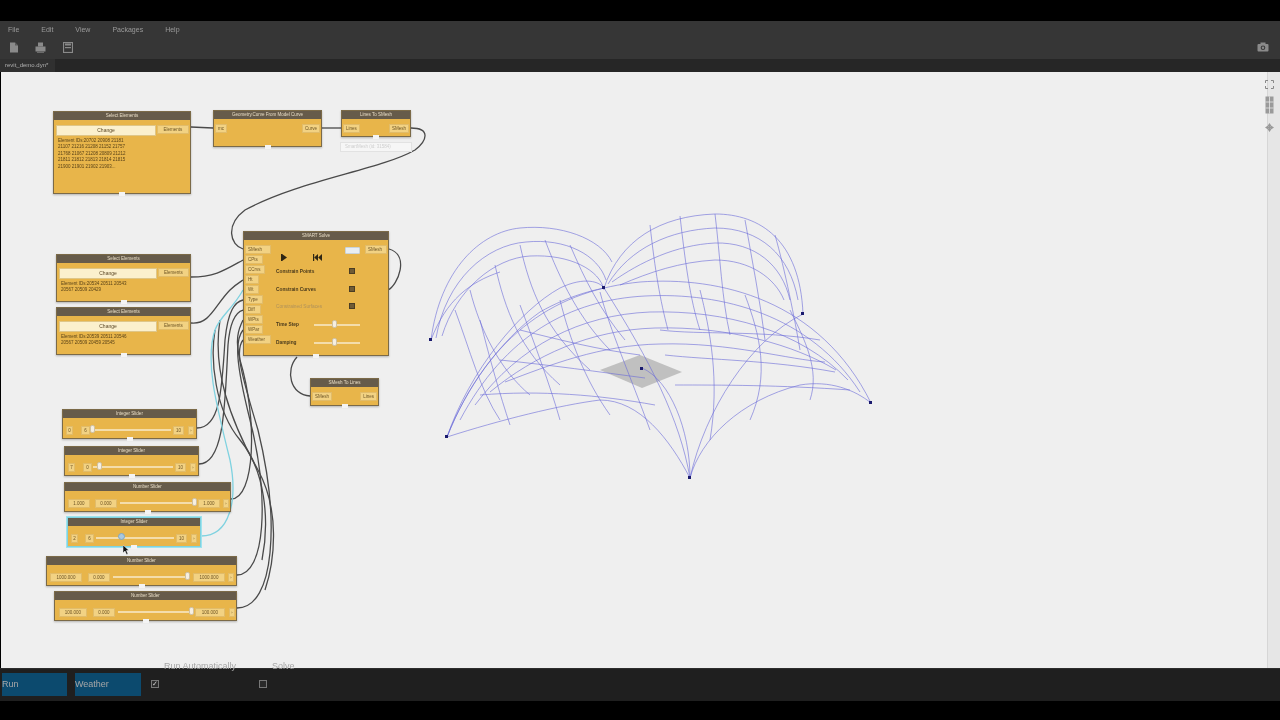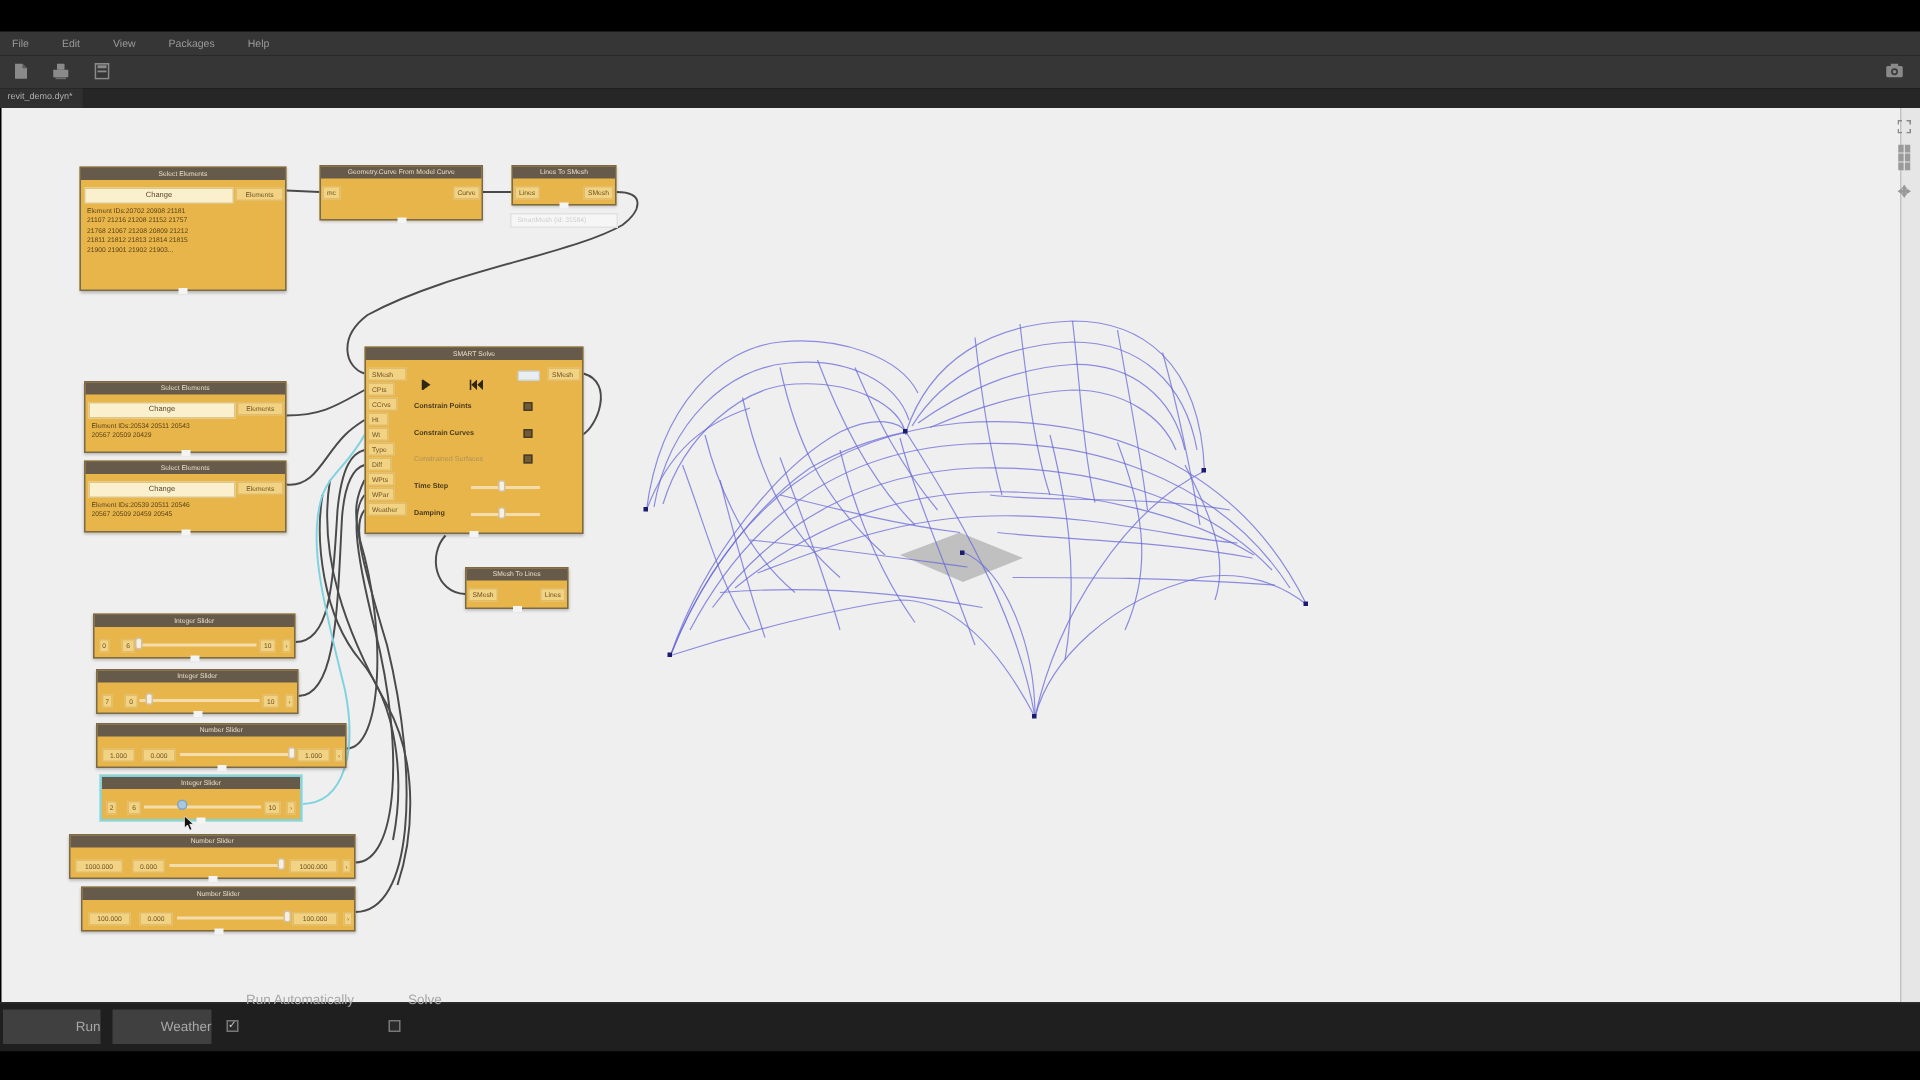--- a/index.html
+++ b/index.html
@@ -10,21 +10,21 @@
   .menu-item { color: #9a9a9a; font-size: 7px; margin-right: 22px; cursor: default; }
   .toolbar { position: absolute; left: 0; top: 37px; width: 1280px; height: 22px; background: #363636; }
   .tb-icon { position: absolute; top: 42px; width: 10px; height: 11px; color: #8f8f8f; font-size: 10px; line-height: 11px; text-align: center; }
   .tabrow { position: absolute; left: 0; top: 59px; width: 1280px; height: 13px; background: #262626; }
   .tab { position: absolute; left: 0; top: 59px; width: 55px; height: 13px; background: #303030; color: #b0b0b0; font-size: 6px; line-height: 13px; padding-left: 5px; }
   .canvas { position: absolute; left: 1px; top: 72px; width: 1266px; height: 596px; background: #efefef; overflow: hidden; }
   .canvas-scroll { position: absolute; left: 1267px; top: 72px; width: 13px; height: 596px; background: #e6e6e6; border-left: 1px solid #d6d6d6; }
   .nav-icon { position: absolute; width: 9px; height: 9px; color: #888; font-size: 9px; line-height: 9px; text-align: center; }
   .bottombar { position: absolute; left: 0; top: 668px; width: 1280px; height: 33px; background: #1f1f1f; border-top: 1px solid #2d2d2d; }
   .bottom-black { position: absolute; left: 0; top: 701px; width: 1280px; height: 19px; background: #000; }
-  .btn { position: absolute; top: 673px; height: 23px; background: #404040; color: #a7a7a7; font-size: 9px; line-height: 23px; text-align: right; }
+  .btn { position: absolute; top: 673px; height: 23px; background: #0c4a6e; color: #a7a7a7; font-size: 9px; line-height: 23px; text-align: left; }
   .chk { position: absolute; top: 680px; width: 8px; height: 8px; border: 1px solid #777; background: #2a2a2a; color: #cfcfcf; font-size: 7px; line-height: 6px; text-align: center; }
   .chk-label { position: absolute; top: 660px; color: #a7a7a7; font-size: 9px; line-height: 12px; }
 
   
   .node { position: absolute; background: #e8b54a; border: 1px solid #7b6a48; box-shadow: 0 1px 2px rgba(0,0,0,0.25); }
   .node.sel { border: 1px solid #7fd2e0; box-shadow: 0 0 0 1px #9ee3ee; }
   .node-title { height: 8px; background: #665b4a; color: #e7dcc5; font-size: 4.5px; line-height: 8px; text-align: center; white-space: nowrap; overflow: hidden; }
   .node-body { position: relative; }
   .port { position: absolute; background: #f2d283; border: 1px solid #e1bc6a; color: #6d5424; font-size: 4.5px; line-height: 7px; height: 9px; padding: 0 2px; white-space: nowrap; }
   .change-btn { position: absolute; background: #fbf0cd; border: 1px solid #dfc687; color: #5b4725; font-size: 5px; line-height: 9px; text-align: center; }

